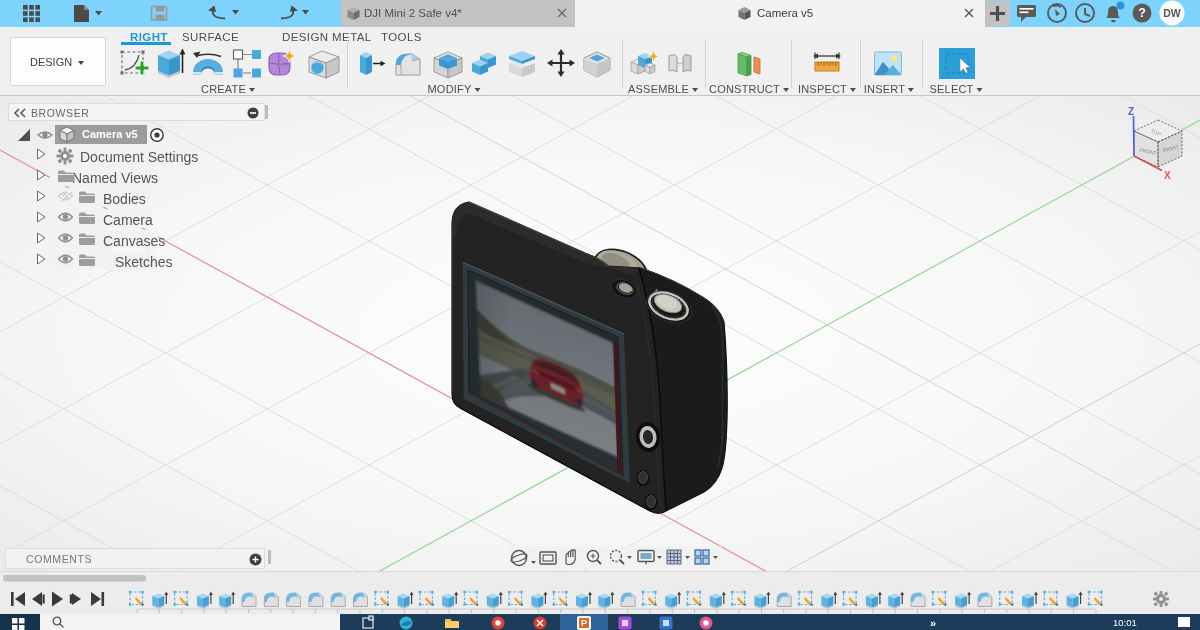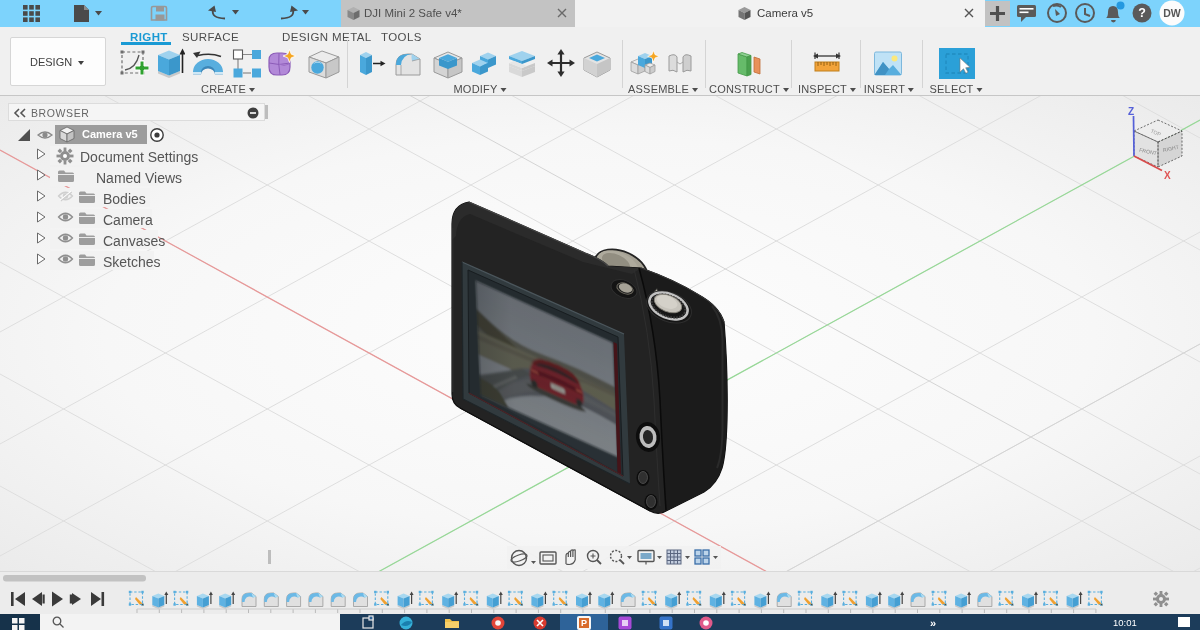--- a/index.html
+++ b/index.html
@@ -106,21 +106,21 @@
 </div>
 <div id="ribbon" class="abs">
 <div class="abs" style="left:10px;top:10px;width:96px;height:49px;background:#fdfdfd;border:1px solid #d6d6d6;border-radius:2px"></div>
 <div class="abs" style="left:30px;top:29px;font-size:11px;font-weight:normal;color:#404040">DESIGN <span class="car" style="border-top-color:#404040"></span></div>
 <div class="tabtxt" style="left:130px;color:#1a9ad4;font-weight:bold">RIGHT</div>
 <div class="abs" style="left:121px;top:15px;width:50px;height:3px;background:#1a9ad4"></div>
 <div class="tabtxt" style="left:182px">SURFACE</div>
 <div class="tabtxt" style="left:282px">DESIGN METAL</div>
 <div class="tabtxt" style="left:381px">TOOLS</div>
 <div class="grplbl" style="left:228px;transform:translateX(-50%)">CREATE<span class="car"></span></div>
-<div class="grplbl" style="left:480px;transform:translateX(-50%)">MODIFY<span class="car"></span></div>
+<div class="grplbl" style="left:454px;transform:translateX(-50%)">MODIFY<span class="car"></span></div>
 <div class="grplbl" style="left:663px;transform:translateX(-50%)">ASSEMBLE<span class="car"></span></div>
 <div class="grplbl" style="left:749px;transform:translateX(-50%)">CONSTRUCT<span class="car"></span></div>
 <div class="grplbl" style="left:827px;transform:translateX(-50%)">INSPECT<span class="car"></span></div>
 <div class="grplbl" style="left:889px;transform:translateX(-50%)">INSERT<span class="car"></span></div>
 <div class="grplbl" style="left:956px;transform:translateX(-50%)">SELECT<span class="car"></span></div>
 <div class="divider" style="left:347px;top:13px"></div>
 <div class="divider" style="left:622px;top:13px"></div>
 <div class="divider" style="left:705px;top:13px"></div>
 <div class="divider" style="left:791px;top:13px"></div>
 <div class="divider" style="left:860px;top:13px"></div>
@@ -492,25 +492,25 @@
         <circle cx="8" cy="8" r="6.2" fill="#fff" stroke="#3c3c3c" stroke-width="1.4"></circle>
         <circle cx="8" cy="8" r="2.6" fill="#3c3c3c"></circle>
       </svg>
       <div class="abs" style="left:50px;top:50px;width:118px;height:19px;background:#f2f2f2"></div>
       <div class="abs" style="left:50px;top:71px;width:108px;height:19px;background:#f2f2f2"></div>
       <div class="abs" style="left:50px;top:92px;width:100px;height:19px;background:#f2f2f2"></div>
       <div class="abs" style="left:50px;top:113px;width:102px;height:19px;background:#f2f2f2"></div>
       <div class="abs" style="left:50px;top:134px;width:108px;height:19px;background:#f2f2f2"></div>
       <div class="abs" style="left:50px;top:155px;width:104px;height:19px;background:#f2f2f2"></div>
       <div class="bp" style="left:80px;top:53px">Document Settings</div>
-      <div class="bp" style="left:96px;top:74px">Named Views</div>
+      <div class="bp" style="left:72px;top:74px">Named Views</div>
       <div class="bp" style="left:103px;top:95px">Bodies</div>
       <div class="bp" style="left:103px;top:116px">Camera</div>
       <div class="bp" style="left:103px;top:137px">Canvases</div>
-      <div class="bp" style="left:103px;top:158px">Sketches</div>
+      <div class="bp" style="left:115px;top:158px">Sketches</div>
       <svg class="abs" style="left:35px;top:51px" width="12" height="14" viewBox="0 0 12 14">
         <path d="M2.5 2 L2.5 12 L10 7 Z" fill="#fdfdfd" stroke="#6a6a6a" stroke-width="1"></path>
       </svg>
       <svg class="abs" style="left:35px;top:72px" width="12" height="14" viewBox="0 0 12 14">
         <path d="M2.5 2 L2.5 12 L10 7 Z" fill="#fdfdfd" stroke="#6a6a6a" stroke-width="1"></path>
       </svg>
       <svg class="abs" style="left:35px;top:93px" width="12" height="14" viewBox="0 0 12 14">
         <path d="M2.5 2 L2.5 12 L10 7 Z" fill="#fdfdfd" stroke="#6a6a6a" stroke-width="1"></path>
       </svg>
       <svg class="abs" style="left:35px;top:114px" width="12" height="14" viewBox="0 0 12 14">
@@ -570,20 +570,27 @@
       </svg>
       <svg class="abs" style="left:78px;top:136px" width="18" height="14" viewBox="0 0 18 14">
         <path d="M1 3 Q1 1.5 2.5 1.5 L7 1.5 L8.5 3.5 L15.5 3.5 Q17 3.5 17 5 L17 11.5 Q17 13 15.5 13 L2.5 13 Q1 13 1 11.5 Z" fill="#9d9d9d"></path>
         <path d="M1 5.5 L17 5.5" stroke="#fff" stroke-width="0.8"></path>
       </svg>
       <svg class="abs" style="left:78px;top:157px" width="18" height="14" viewBox="0 0 18 14">
         <path d="M1 3 Q1 1.5 2.5 1.5 L7 1.5 L8.5 3.5 L15.5 3.5 Q17 3.5 17 5 L17 11.5 Q17 13 15.5 13 L2.5 13 Q1 13 1 11.5 Z" fill="#9d9d9d"></path>
         <path d="M1 5.5 L17 5.5" stroke="#fff" stroke-width="0.8"></path>
       </svg>
     </div>
+<div class="abs" style="left:5px;top:452px;width:260px;height:21px;background:#f2f2f2;border:1px solid #dcdcdc">
+<div class="abs" style="left:20px;top:4px;font-size:10.5px;color:#777;letter-spacing:0.6px">COMMENTS</div>
+<svg class="abs" style="left:243px;top:4px" width="13" height="13" viewBox="0 0 13 13">
+        <circle cx="6.5" cy="6.5" r="6" fill="#3f3f3f"></circle>
+        <path d="M6.5 3.5 V9.5 M3.5 6.5 H9.5" stroke="#fff" stroke-width="1.4"></path>
+      </svg>
+</div>
 <div class="abs" style="left:268px;top:454px;width:3px;height:14px;background:#bdbdbd"></div>
 </div>
 <div id="timeline" class="abs">
     <svg class="abs" style="left:0;top:0" width="1200" height="43" viewBox="0 571 1200 43">
       <defs>
 <g id="tS">
           <rect x="2" y="3" width="12.5" height="12.5" fill="none" stroke="#58aede" stroke-width="1.1" stroke-dasharray="2.4,1.8"></rect>
 <rect x="0.8" y="1.8" width="2.4" height="2.4" fill="#58aede"></rect>
           <rect x="13.3" y="1.8" width="2.4" height="2.4" fill="#58aede"></rect>
           <rect x="0.8" y="14.3" width="2.4" height="2.4" fill="#58aede"></rect>

